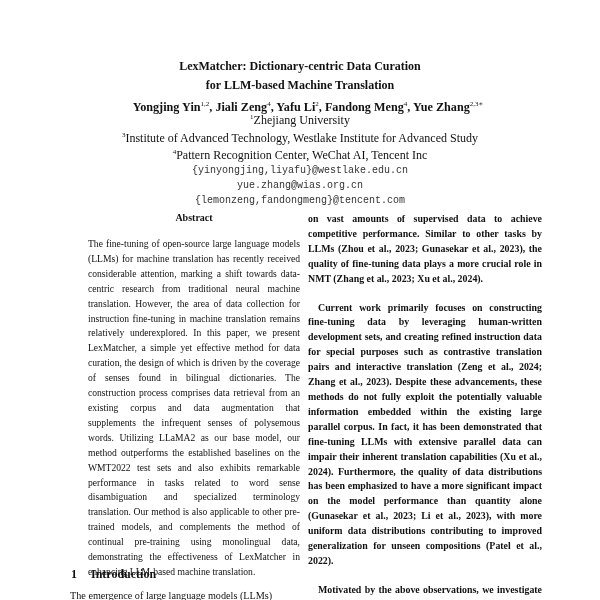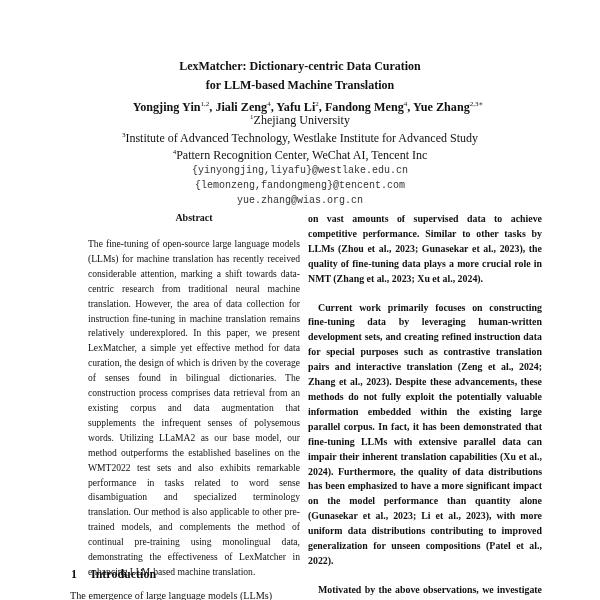--- a/index.html
+++ b/index.html
@@ -32,22 +32,22 @@
 
 <div class="authors">
   <span><span>Yongjing Yin</span><sup>1,2</sup><span>, </span></span><span><span>Jiali Zeng</span><sup>4</sup><span>, </span></span><span><span>Yafu Li</span><sup>2</sup><span>, </span></span><span><span>Fandong Meng</span><sup>4</sup><span>, </span></span><span><span>Yue Zhang</span><sup>2,3∗</sup></span>
 </div>
 
 <div class="affil">
   <div><sup>1</sup><span>Zhejiang University</span></div>
   <div><sup>3</sup><span>Institute of Advanced Technology, Westlake Institute for Advanced Study</span></div>
   <div><sup>4</sup><span>Pattern Recognition Center, WeChat AI, Tencent Inc</span></div>
   <div class="mono">{yinyongjing,liyafu}@westlake.edu.cn</div>
+  <div class="mono">yue.zhang@wias.org.cn</div>
   <div class="mono">{lemonzeng,fandongmeng}@tencent.com</div>
-  <div class="mono">yue.zhang@wias.org.cn</div>
 </div>
 
 <div class="abs-head">Abstract</div>
 <div class="abs-body">The fine-tuning of open-source large language models (LLMs) for machine translation has recently received considerable attention, marking a shift towards data-centric research from traditional neural machine translation. However, the area of data collection for instruction fine-tuning in machine translation remains relatively underexplored. In this paper, we present LexMatcher, a simple yet effective method for data curation, the design of which is driven by the coverage of senses found in bilingual dictionaries. The construction process comprises data retrieval from an existing corpus and data augmentation that supplements the infrequent senses of polysemous words. Utilizing LLaMA2 as our base model, our method outperforms the established baselines on the WMT2022 test sets and also exhibits remarkable performance in tasks related to word sense disambiguation and specialized terminology translation. Our method is also applicable to other pre-trained models, and complements the method of continual pre-training using monolingual data, demonstrating the effectiveness of LexMatcher in enhancing LLM-based machine translation.</div>
 
 <div class="intro-head">
   <span class="num">1</span><span>Introduction</span>
 </div>
 <div class="intro-body">The emergence of large language models (LLMs)</div>
 

